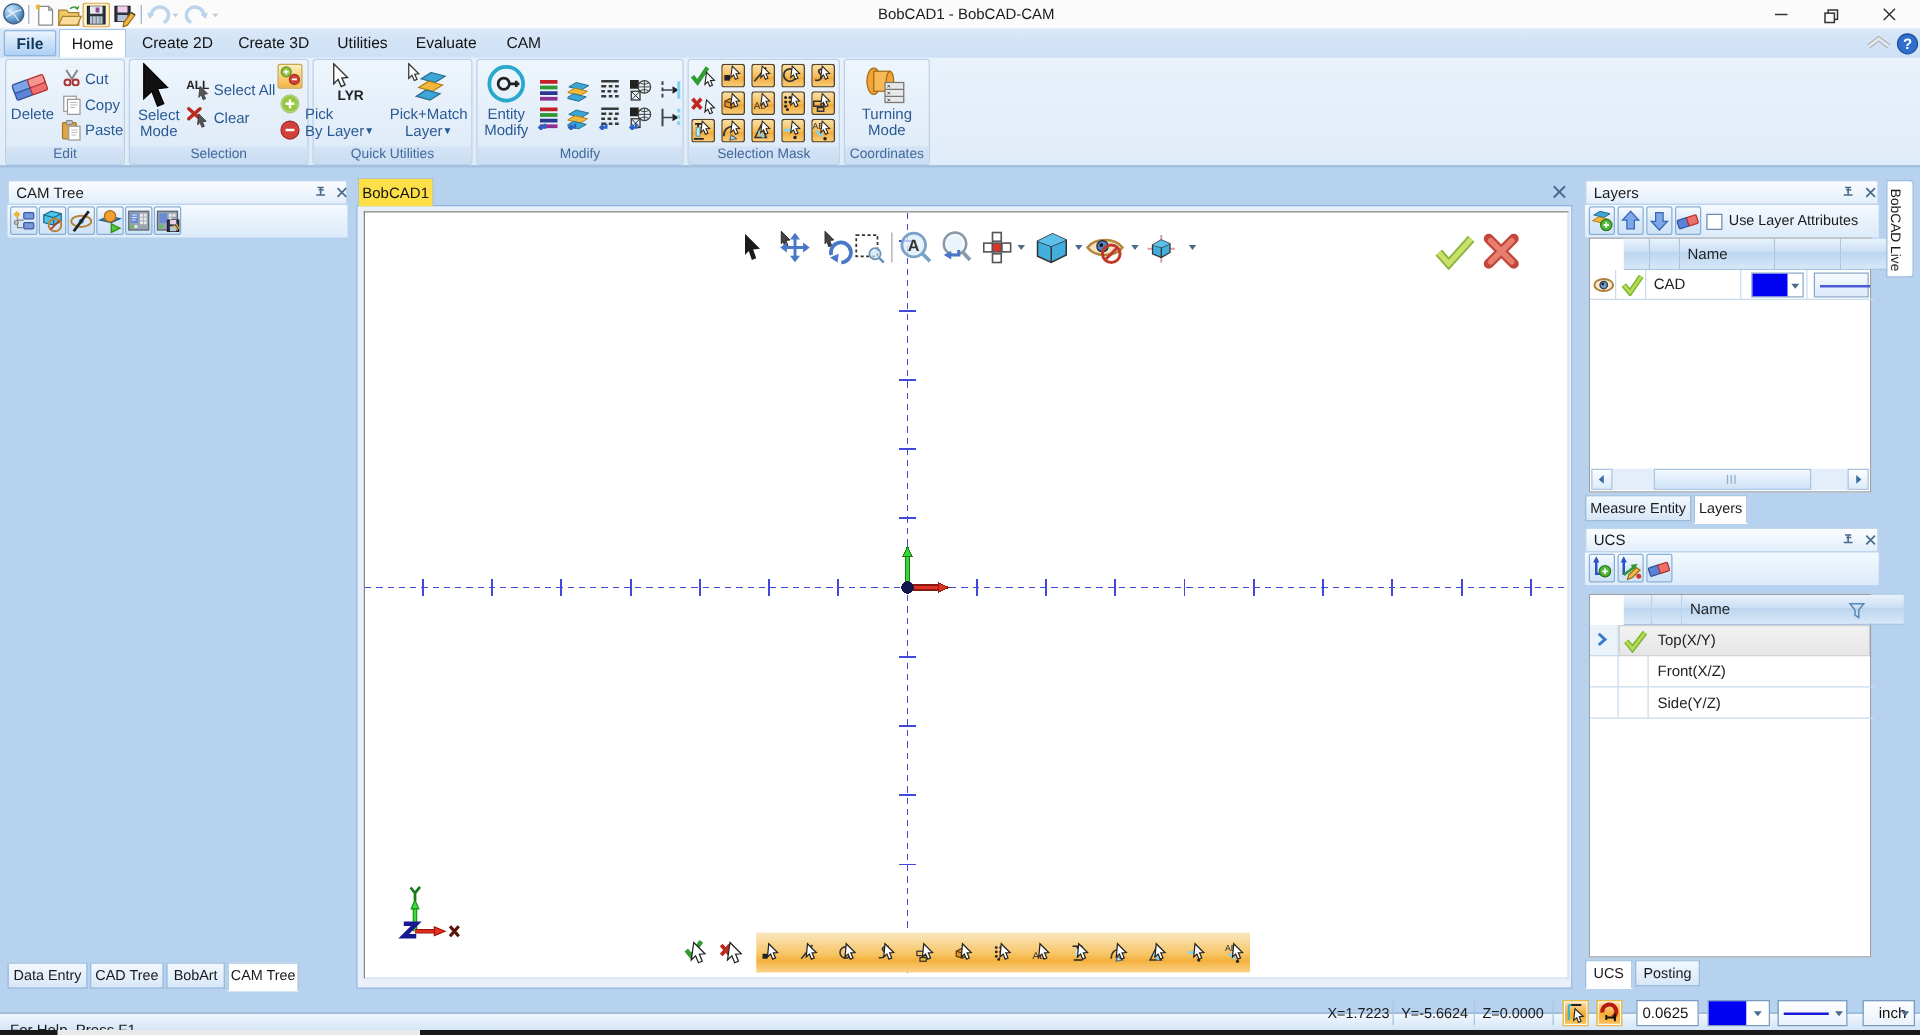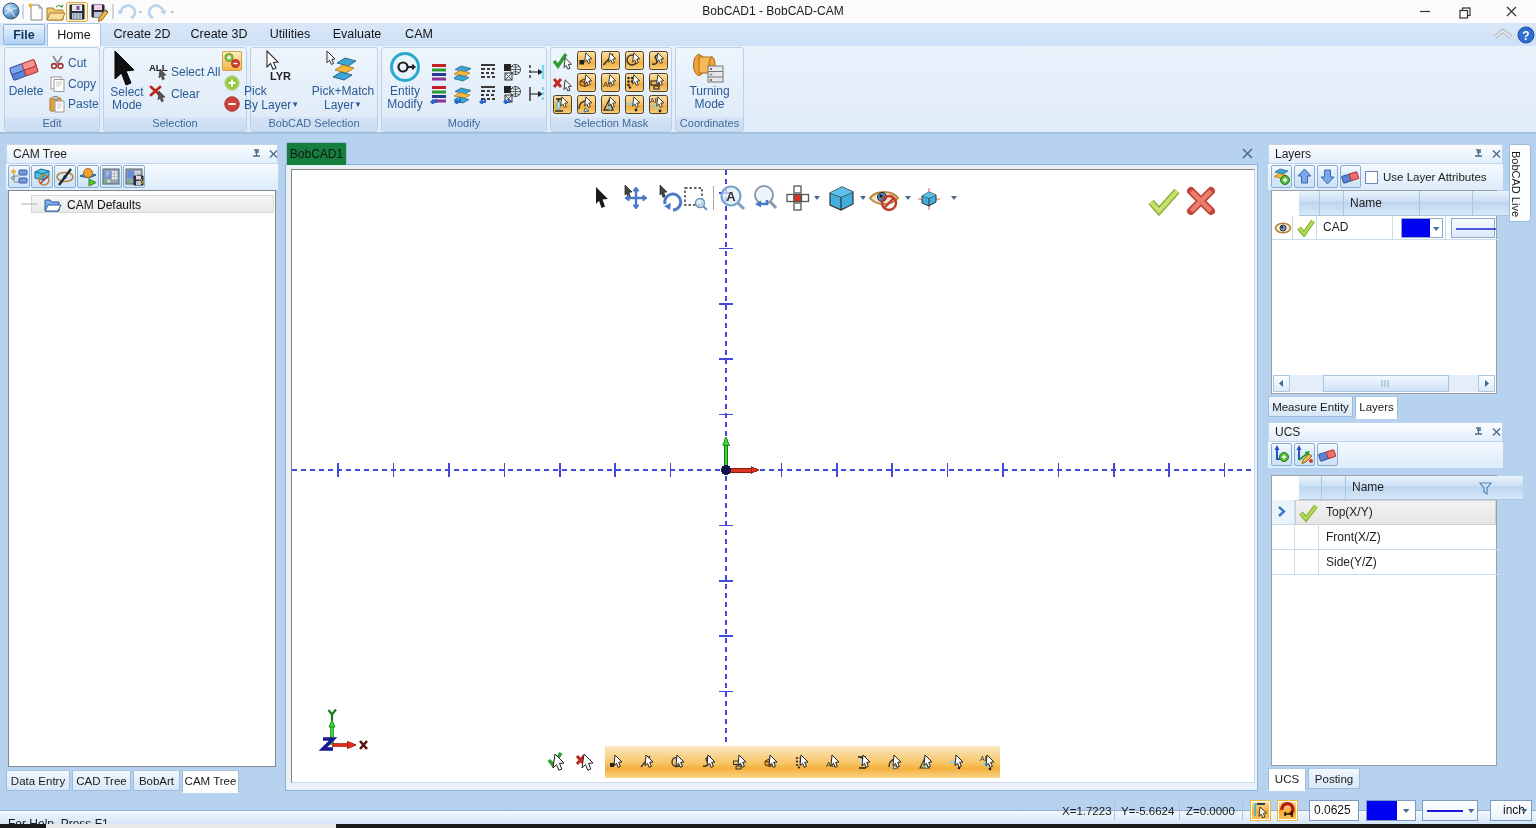--- a/index.html
+++ b/index.html
@@ -99,21 +99,21 @@
 </svg>
 
 <div class="abs" style="left:0;top:46px;width:1536px;height:88px;background:linear-gradient(#e9f2fb,#e0ecf8);border-bottom:2px solid #a3c0de;"></div>
 <div class="grp" style="left:4px;width:96px;" id="g-edit">
     <div class="grplbl">Edit</div>
   </div>
 <div class="grp" style="left:103px;width:144px;" id="g-sel">
     <div class="grplbl">Selection</div>
   </div>
 <div class="grp" style="left:250px;width:128px;" id="g-qsel">
-    <div class="grplbl">BobCAD Selection</div>
+    <div class="grplbl">Quick Utilities</div>
   </div>
 <div class="grp" style="left:381px;width:166px;" id="g-mod">
     <div class="grplbl">Modify</div>
   </div>
 <div class="grp" style="left:550px;width:122px;" id="g-mask">
     <div class="grplbl">Selection Mask</div>
   </div>
 <div class="grp" style="left:675px;width:69px;" id="g-coord">
     <div class="grplbl">Coordinates</div>
   </div>
@@ -429,39 +429,28 @@
           <rect x="11" y="8" width="2.4" height="2.4"></rect>
         </g>
         <rect x="3.5" y="14" width="2.4" height="2.4" fill="#52c83a"></rect>
         <g transform="translate(9,9)">
           <path d="M1 1 h9 v9 h-9 Z" fill="#2d3440" stroke="#1a1f28"></path>
           <rect x="3" y="1" width="5" height="3.5" fill="#e8d0e8"></rect>
           <rect x="3" y="6" width="5" height="4" fill="#b8c4d4"></rect>
           <path d="M6 5 l3 4 m-1 -5 l2 4" stroke="#e8b63a"></path>
         </g>
       </svg></div>
-  <div class="abs" style="left:2px;top:46px;width:268px;height:577px;background:#fff;border:1px solid #828790;">
-    <div class="abs" style="left:22px;top:4px;width:243px;height:18px;background:linear-gradient(#f7f7f7,#e9e9e9);border:1px solid #d8d8d8;"></div>
-    <svg class="abs" style="left:10px;top:4px" width="30" height="18">
-        <path d="M2 9 h16" stroke="#b0b0b0"></path>
-      </svg>
-    <svg class="abs" style="left:34px;top:5px" width="20" height="17">
-        <path d="M2 4 h5 l2 2 h7 v9 h-14 Z" fill="#7ab0e8" stroke="#2a5a9a"></path>
-        <path d="M2 15 l3 -6 h13 l-3 6 Z" fill="#ffffff" stroke="#2a5a9a"></path>
-      </svg>
-    <div class="abs" style="left:58px;top:7px;font-size:12px;color:#111;">CAM Defaults</div>
-  </div>
   <div class="btab" style="left:0;top:626px;width:64px;">Data Entry</div>
   <div class="btab" style="left:66px;top:626px;width:59px;">CAD Tree</div>
   <div class="btab" style="left:127px;top:626px;width:47px;">BobArt</div>
   <div class="btab act" style="left:176px;top:626px;width:57px;">CAM Tree</div>
 </div>
 
 <div class="abs" id="docarea" style="left:283px;top:140px;width:980px;height:651px;">
-  <div class="abs" style="left:3px;top:2px;width:61px;height:23px;background:#15803d;border:1px solid #9cbcdc;border-bottom:none;border-radius:2px 2px 0 0;font-size:12px;color:#141414;text-align:center;line-height:22px;z-index:2;">BobCAD1</div>
+  <div class="abs" style="left:3px;top:2px;width:61px;height:23px;background:#fde047;border:1px solid #9cbcdc;border-bottom:none;border-radius:2px 2px 0 0;font-size:12px;color:#141414;text-align:center;line-height:22px;z-index:2;">BobCAD1</div>
   <svg class="abs" style="left:958px;top:7px" width="14" height="13">
       <path d="M2 2 l9 9 m0 -9 l-9 9" stroke="#4a6b8c" stroke-width="1.5"></path>
     </svg>
   <div class="abs" style="left:2px;top:24px;width:973px;height:627px;background:#e9f0fa;border:1px solid #8fb2dc;"></div>
   <div class="abs" style="left:8px;top:29px;width:964px;height:614px;border:1px solid #82857c;border-right-color:#ccdaeb;border-bottom-color:#ccdaeb;background:#fff;" id="canvas">
     <svg class="abs" style="left:0;top:0" width="962" height="612" id="axes" shape-rendering="crispEdges">
         <line x1="0" y1="300" x2="962" y2="300" stroke="#4348dc" stroke-width="1.2" stroke-dasharray="5 4"></line>
         <line x1="434" y1="0" x2="434" y2="612" stroke="#4348dc" stroke-width="1.2" stroke-dasharray="5 4"></line>
         <line x1="378.6" y1="293" x2="378.6" y2="307" stroke="#4348dc" stroke-width="1.6"></line>
         <line x1="489.4" y1="293" x2="489.4" y2="307" stroke="#4348dc" stroke-width="1.6"></line>

